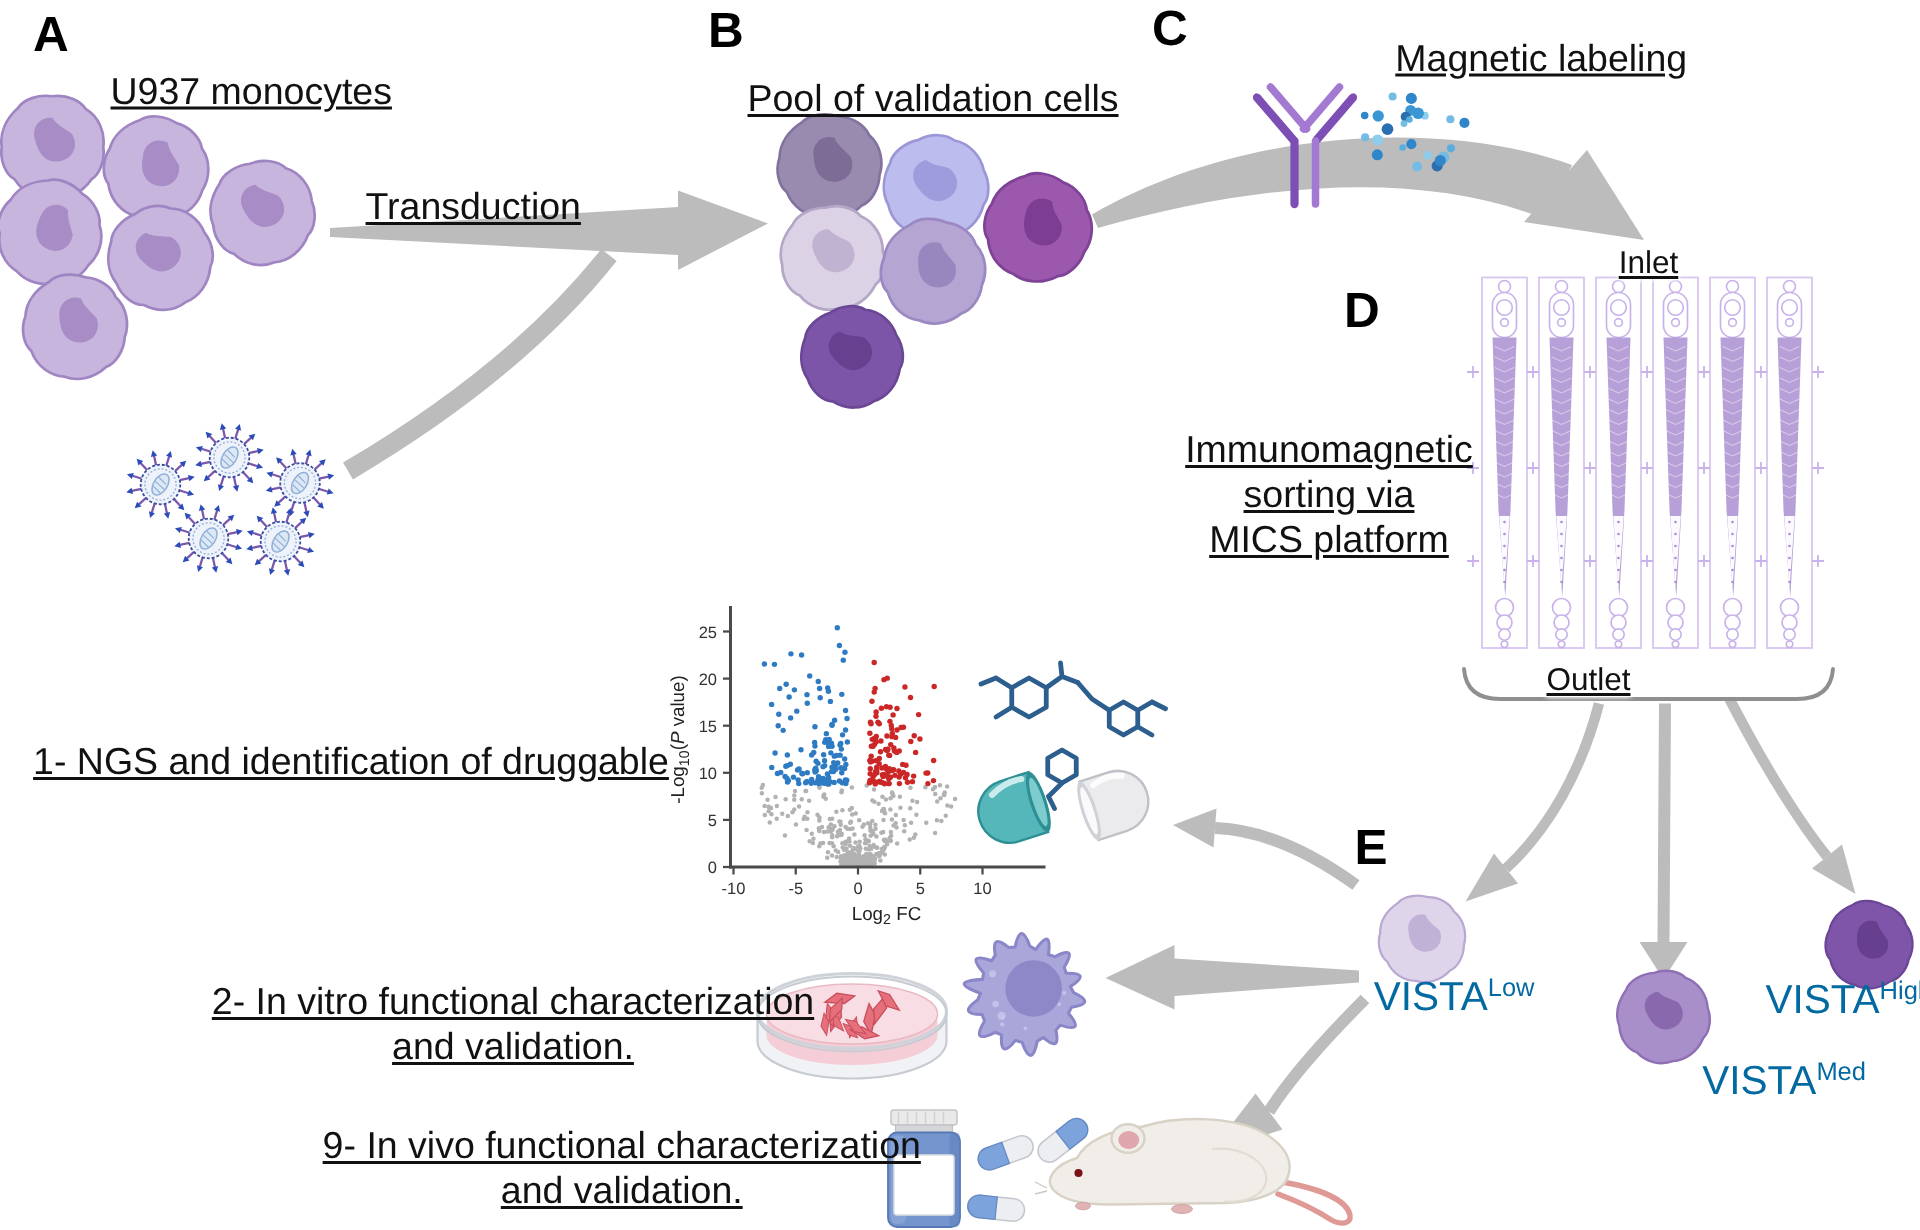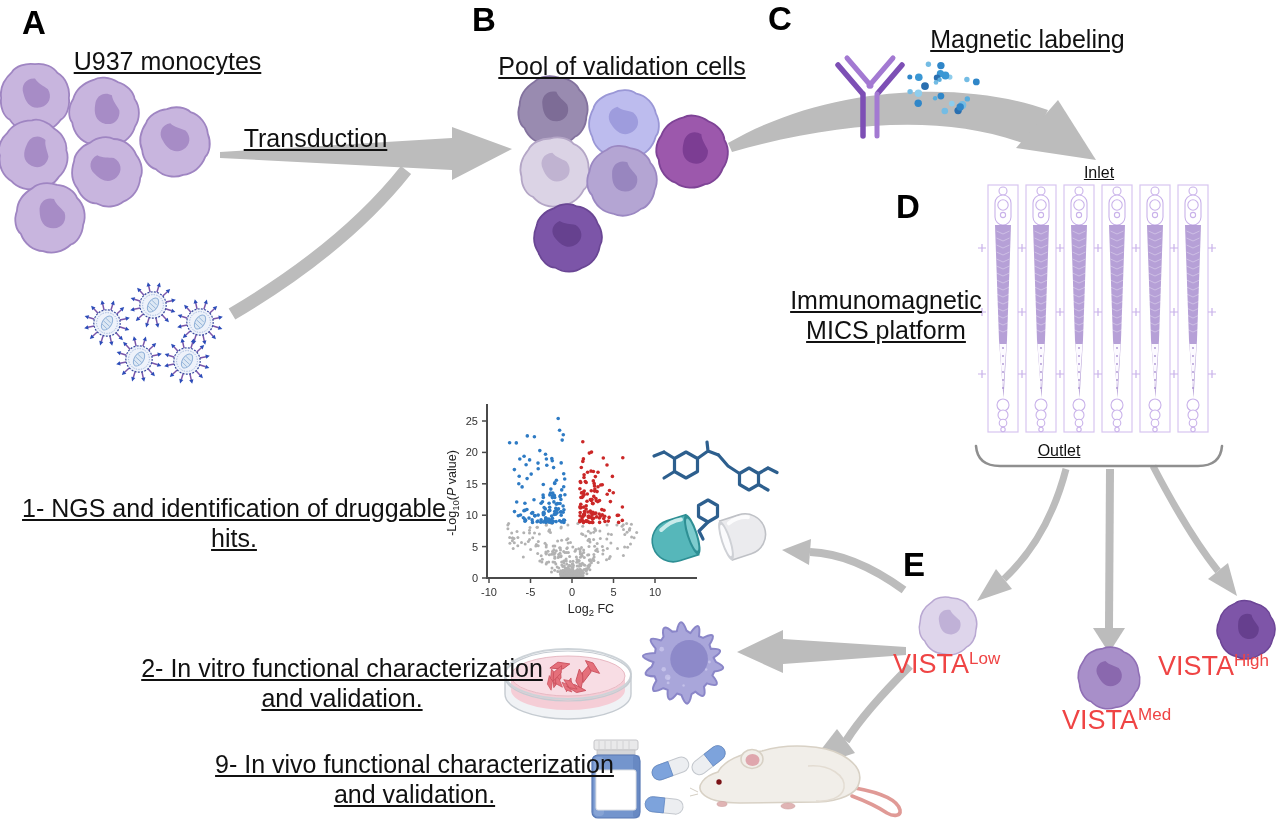--- a/index.html
+++ b/index.html
@@ -2,24 +2,24 @@
 <html><head>
 <meta charset="utf-8">
 <style>
   html,body{margin:0;padding:0;background:#fff;}
   .canvas{position:relative;width:1280px;height:820px;background:#fff;
           font-family:"Liberation Sans",sans-serif;overflow:hidden;}
   .abs{position:absolute;}
   svg{overflow:visible;display:block;}
   .lbl{position:absolute;text-align:center;color:#111;font-size:25px;line-height:1.2;text-decoration:underline;}
   .lbl div{white-space:nowrap;}
-  .sm{font-size:16px;}
+  .sm{font-size:21px;}
   .halo{text-shadow:0 0 3px #fff,0 0 3px #fff,0 0 4px #fff;}
   .panel{position:absolute;font-weight:700;font-size:33px;color:#000;}
-  .vista{position:absolute;font-size:27px;color:#ef4444;text-align:left;white-space:nowrap;}
+  .vista{position:absolute;font-size:27px;color:#0369a1;text-align:right;white-space:nowrap;}
   .vista sup{font-size:17px;vertical-align:9px;}
   .cell{position:absolute;}
   .cb{fill:var(--body);stroke:var(--stroke);stroke-width:2.5;}
   .cn{fill:var(--nuc);}
   .virus{position:absolute;}
 </style>
 </head>
 <body>
 
 <div class="canvas">
@@ -1299,33 +1299,33 @@
 
   <div class="lbl" style="left:60px;top:46px;width:215px">U937 monocytes</div>
   <div class="lbl" style="left:238px;top:123px;width:155px">Transduction</div>
   <div class="lbl" style="left:487px;top:51px;width:270px">Pool of validation cells</div>
   <div class="lbl" style="left:925px;top:24px;width:205px">Magnetic labeling</div>
   <div class="lbl sm halo" style="left:1059px;top:163px;width:80px">Inlet</div>
   <div class="lbl sm halo" style="left:994px;top:441px;width:130px">Outlet</div>
 
   <div class="lbl" style="left:785px;top:285px;width:202px">
     <div>Immunomagnetic</div>
+    <div>sorting via</div>
     <div>MICS platform</div>
   </div>
 
   <div class="lbl" style="left:8px;top:493px;width:452px">
     <div>1- NGS and identification of druggable</div>
-    <div>hits.</div>
   </div>
   <div class="lbl" style="left:112px;top:653px;width:460px">
     <div>2- In vitro functional characterization</div>
     <div>and validation.</div>
   </div>
   <div class="lbl" style="left:182px;top:749px;width:465px">
     <div>9- In vivo functional characterization</div>
     <div>and validation.</div>
   </div>
 
   <div class="vista" style="left:893px;top:649px;width:130px"><span>VISTA</span><sup>Low</sup></div>
-  <div class="vista" style="left:1062px;top:705px;width:130px"><span>VISTA</span><sup>Med</sup></div>
+  <div class="vista" style="left:1114px;top:705px;width:130px"><span>VISTA</span><sup>Med</sup></div>
   <div class="vista" style="left:1158px;top:651px;width:130px"><span>VISTA</span><sup>High</sup></div>
 
 </div>
 
 </body></html>

